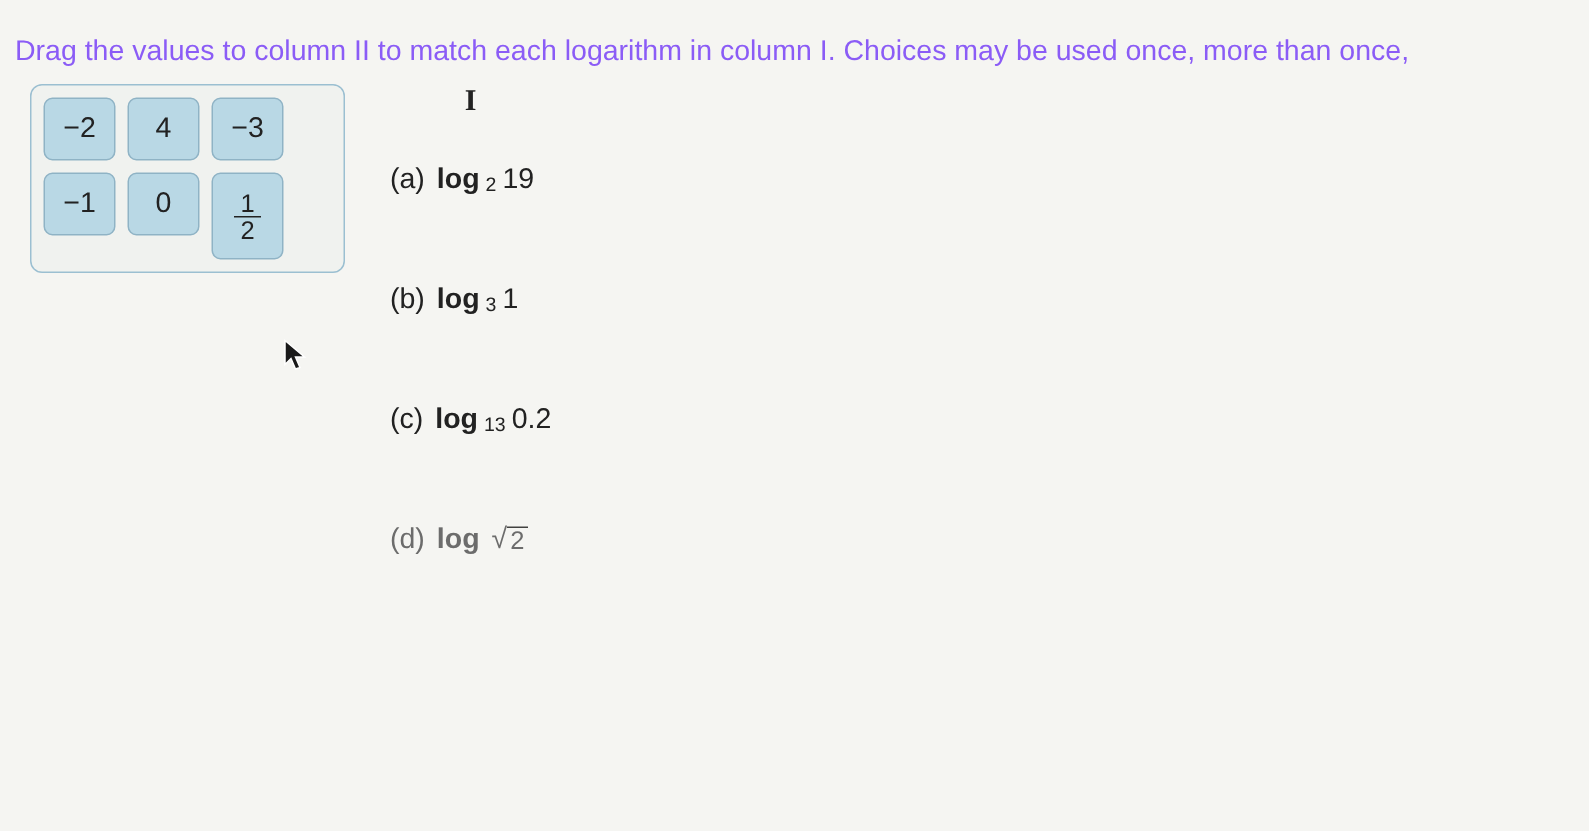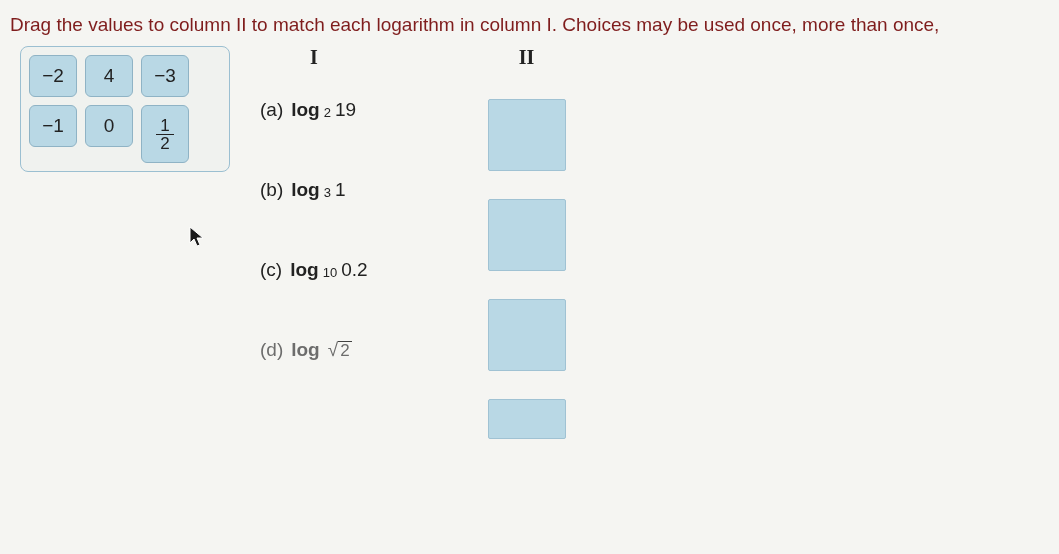--- a/index.html
+++ b/index.html
@@ -6,23 +6,23 @@
     body {
       font-family: Arial, Helvetica, sans-serif;
       background: #f5f5f2;
       width: 1059px;
       height: 554px;
       overflow: hidden;
       color: #2a2a2a;
       position: relative;
     }
     .instruction {
-      padding: 14px 10px 10px 10px;
+      padding: 24px 10px 10px 10px;
       font-size: 19px;
-      color: #7f1d1d;
+      color: #8b5cf6;
     }
     .content {
       display: flex;
       align-items: flex-start;
       padding-left: 20px;
       gap: 30px;
     }
     .tile-tray {
       border: 1px solid #9bbfd1;
       border-radius: 8px;
@@ -167,44 +167,35 @@
         <div class="problem">
           <span class="pre">(b)</span>
           <span class="log">log</span>
           <sub>3</sub>
           <span>1</span>
         </div>
 
         <div class="problem">
           <span class="pre">(c)</span>
           <span class="log">log</span>
-          <sub>10</sub>
+          <sub>13</sub>
           <span>0.2</span>
         </div>
 
         <div class="problem partial">
           <span class="pre">(d)</span>
           <span class="log">log</span>
           <sub></sub>
           <span class="sqrt-wrap">
             <span class="sqrt-sym">√</span>
             <span class="sqrt-arg">2</span>
           </span>
         </div>
 
       </div>
     </div>
 
-    <div class="col">
-      <div class="col-header">II</div>
-      <div class="drop-list">
-        <div class="drop-zone"></div>
-        <div class="drop-zone"></div>
-        <div class="drop-zone"></div>
-        <div class="drop-zone small"></div>
-      </div>
-    </div>
   </div>
 </div>
 
 <svg class="cursor" viewBox="0 0 20 24">
   <path d="M2 2 L2 18 L6 14 L9 21 L12 20 L9 13 L15 13 Z" fill="#1a1a1a" stroke="#fff" stroke-width="1"></path>
 </svg>
 
 </body></html>

